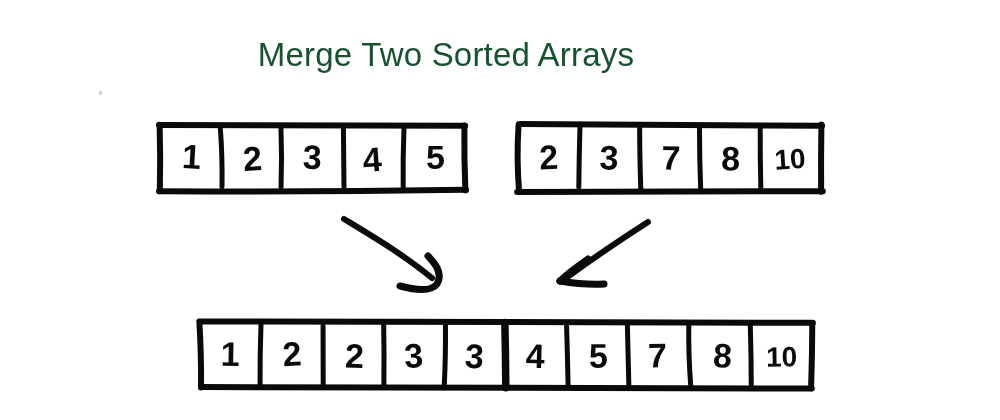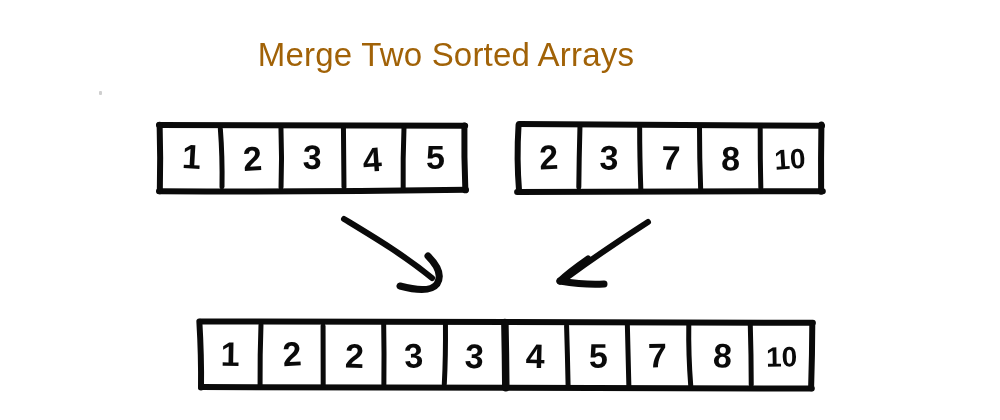--- a/index.html
+++ b/index.html
@@ -29,21 +29,21 @@
   .title {
     position: absolute;
     left: 0;
     top: 36px;
     width: 892px;
     text-align: center;
     font-family: "Liberation Sans", sans-serif;
     font-size: 33px;
     font-weight: 400;
     letter-spacing: 0.2px;
-    color: #a16207;
+    color: #14532d;
     white-space: nowrap;
   }
 
   
   .cell-text {
     font-family: "Liberation Sans", sans-serif;
     font-weight: 700;
     fill: #0a0a0a;
   }
 

